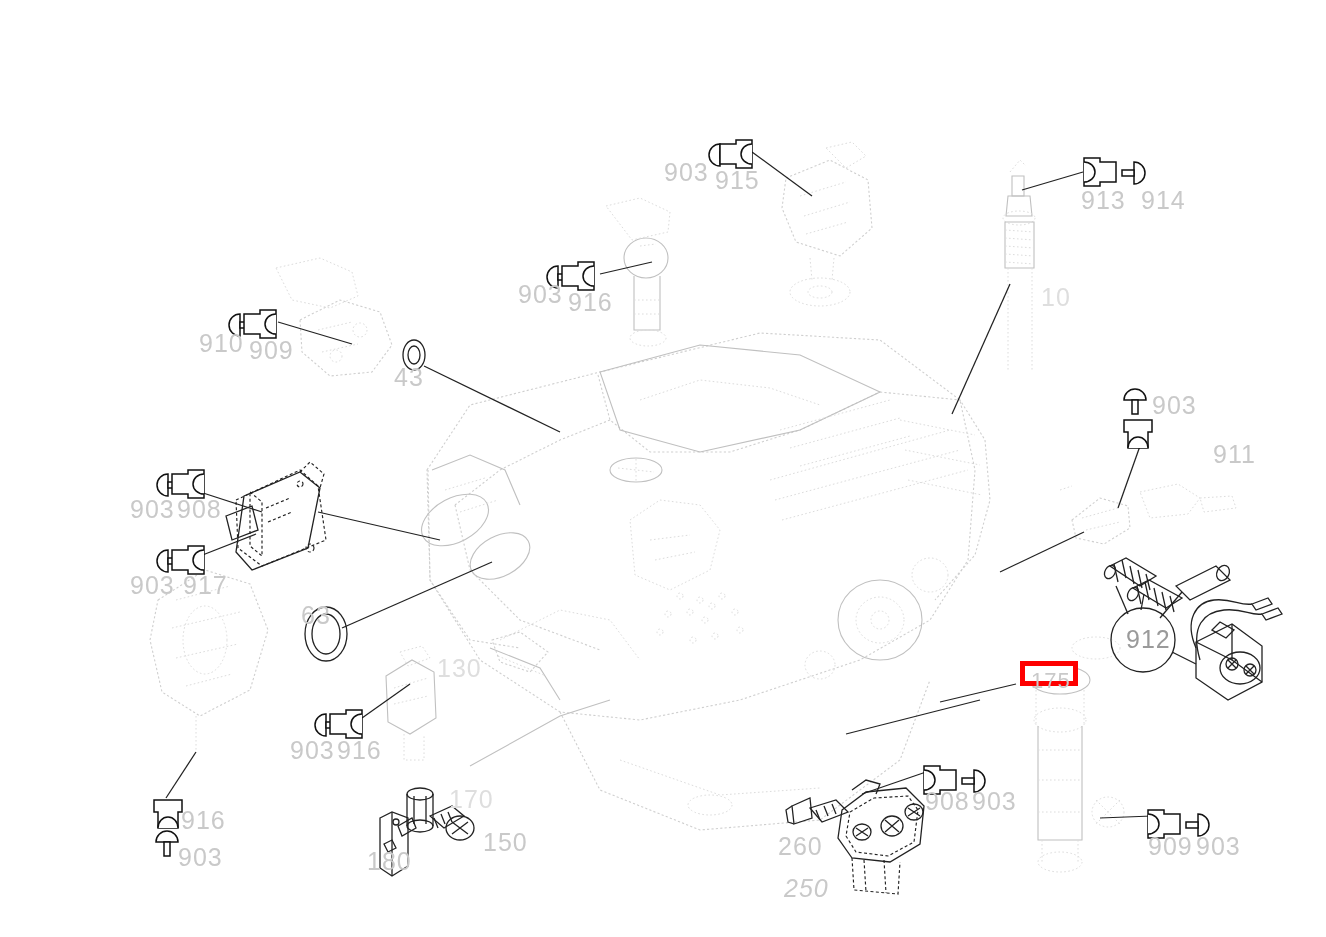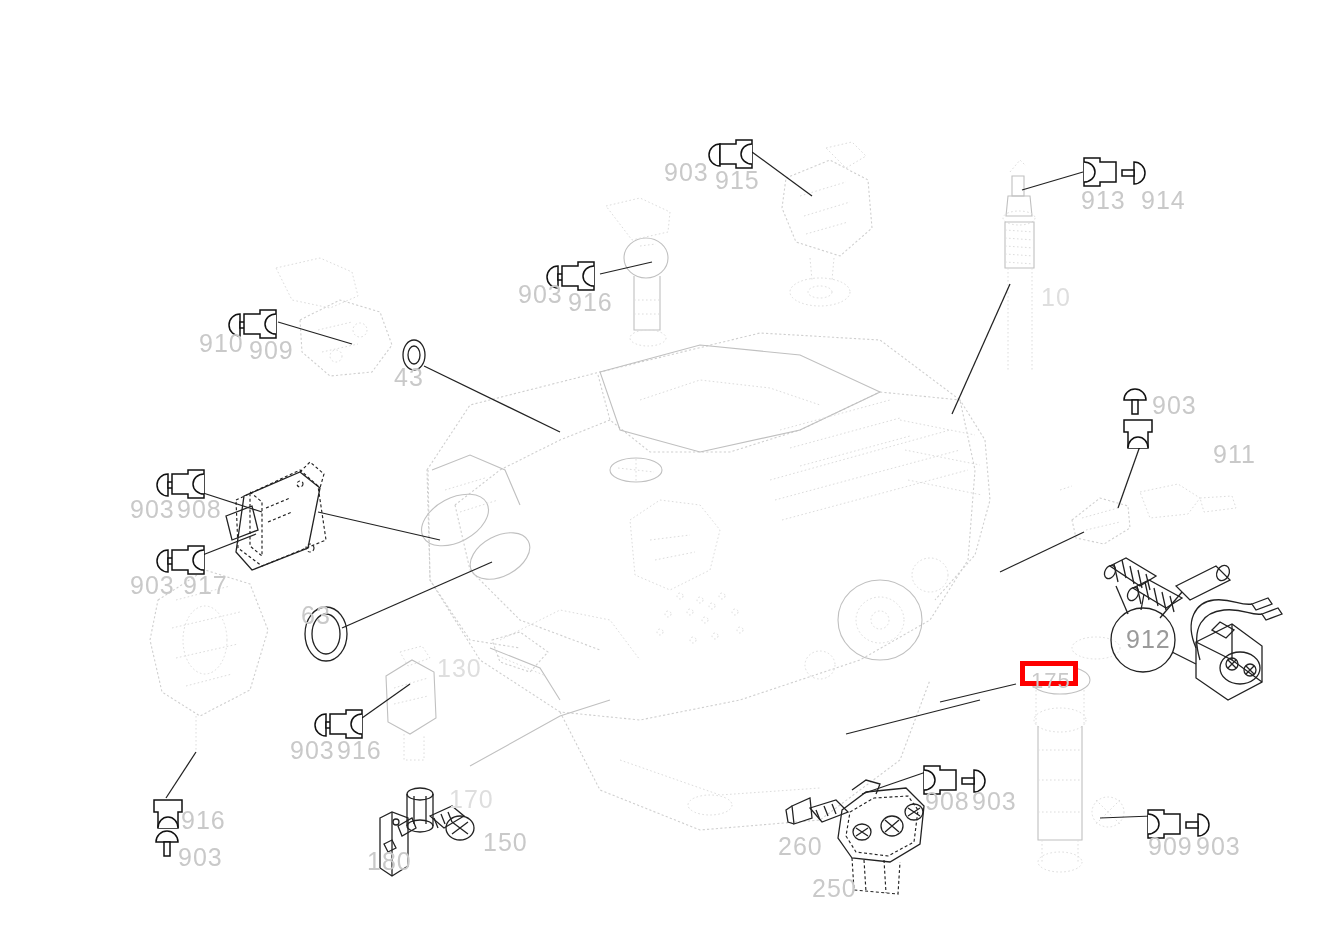--- a/index.html
+++ b/index.html
@@ -432,21 +432,21 @@
       <div class="lbl faint" style="left: 337px; top: 738px;">916</div>
       <div class="lbl faint" style="left: 925px; top: 789px;">908</div>
       <div class="lbl faint" style="left: 972px; top: 789px;">903</div>
       <div class="lbl faint" style="left: 181px; top: 808px;">916</div>
       <div class="lbl faint" style="left: 778px; top: 834px;">260</div>
       <div class="lbl faint" style="left: 483px; top: 830px;">150</div>
       <div class="lbl faint" style="left: 339px; top: 849px; margin-left: 28px;">180</div>
       <div class="lbl faint" style="left: 178px; top: 845px;">903</div>
       <div class="lbl faint" style="left: 1148px; top: 834px;">909</div>
       <div class="lbl faint" style="left: 1196px; top: 834px;">903</div>
-      <div class="lbl faint" style="left: 812px; top: 876px;">250</div>
+      <div class="lbl faint" style="left: 784px; top: 876px; font-style: italic;">250</div>
       <div class="lbl faint2" style="left: 437px; top: 656px;">130</div>
       <div class="lbl faint2" style="left: 407px; top: 787px; margin-left: 42px;">170</div>
     </div>
 
   <div class="redbox" style="left:1020px;top:661px;width:58px;height:25px;">
     <span class="lbl faint" style="font-size:22px;padding:4px 0 0 6px;">175</span>
   </div>
 
 </div>
 

